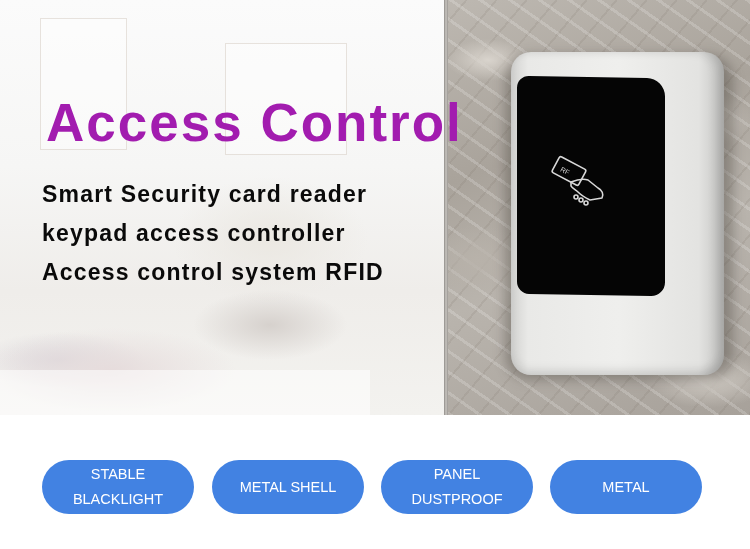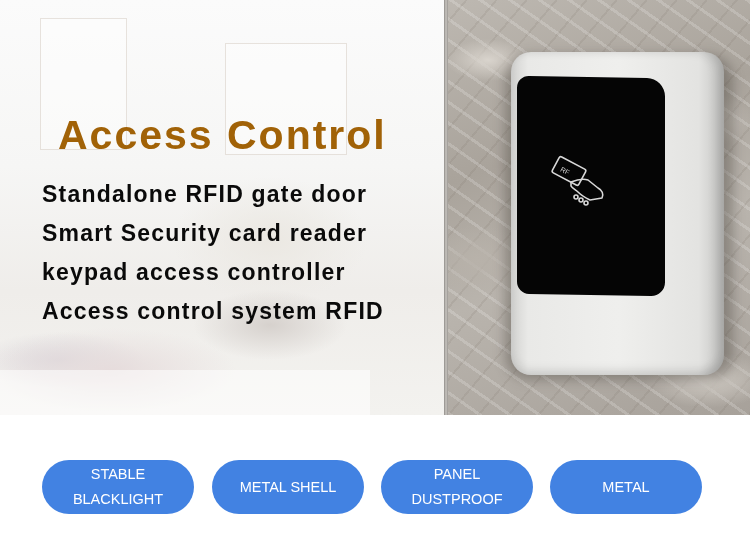--- a/index.html
+++ b/index.html
@@ -37,22 +37,22 @@
   }
   .device-side { position:absolute; left:700px; top:60px; width:22px; height:308px; border-radius:0 18px 18px 0; background:linear-gradient(90deg,#d6d6d4,#bdbdbb); }
   .panel {
     position:absolute; left:517px; top:77px; width:148px; height:218px;
     background:#050505; border-radius:12px 18px 14px 12px;
     transform:skewY(1deg);
   }
   .rf-icon { position:absolute; left:546px; top:152px; width:70px; height:60px; }
 
   .headline {
-    position:absolute; left:42px; top:95px; margin:16px;
-    font-size:41px; font-weight:bold; letter-spacing:2px; color:#a16207;
+    position:absolute; left:42px; top:95px; margin:4px;
+    font-size:53px; font-weight:bold; letter-spacing:2px; color:#a21caf;
     font-family:"Liberation Sans", sans-serif; line-height:48px; white-space:nowrap;
   }
   .lines { position:absolute; left:42px; top:175px; margin:0; padding:0; list-style:none; }
   .lines li { font-size:23px; font-weight:bold; color:#0a0a0a; letter-spacing:1.2px; line-height:39px; height:39px; white-space:nowrap; }
 
   .badges { position:absolute; left:0; top:460px; width:750px; height:55px; }
   .badge {
     position:absolute; top:0; width:152px; height:54px; border-radius:27px;
     background:#4282e2; color:#ffffff; display:flex; align-items:center; justify-content:center;
     text-align:center; font-size:14.5px; line-height:25px; font-family:"Liberation Sans", sans-serif;
@@ -81,21 +81,20 @@
       <path d="M25 30 C30 28 36 26 42 28 L52 36 C56 38 58 42 56 46 L44 48 C40 46 36 44 32 40 C30 38 26 36 25 34 Z"></path>
       <circle cx="30" cy="45" r="2"></circle>
       <circle cx="35" cy="48" r="2"></circle>
       <circle cx="40" cy="51" r="2"></circle>
     </g>
     <text x="14" y="22" fill="#d8d8d8" font-size="7" font-family="Liberation Sans, sans-serif" transform="rotate(28 20 20)">RF</text>
   </svg>
 
   <h1 class="headline">Access Control</h1>
   <ul class="lines">
-    <li>Standalone RFID gate door</li>
     <li>Smart Security card reader</li>
     <li>keypad access controller</li>
     <li>Access control system RFID</li>
   </ul>
 </div>
 
 <div class="badges">
   <div class="badge" style="left:42px;">
     <div>
         <span>STABLE</span>

